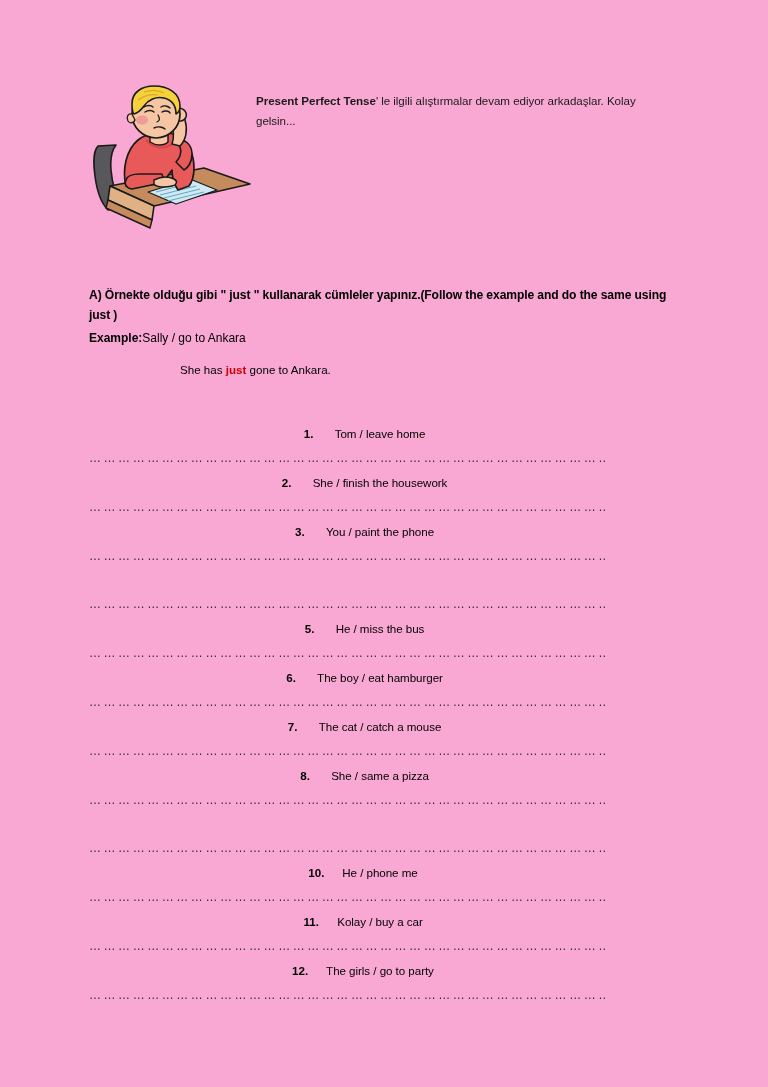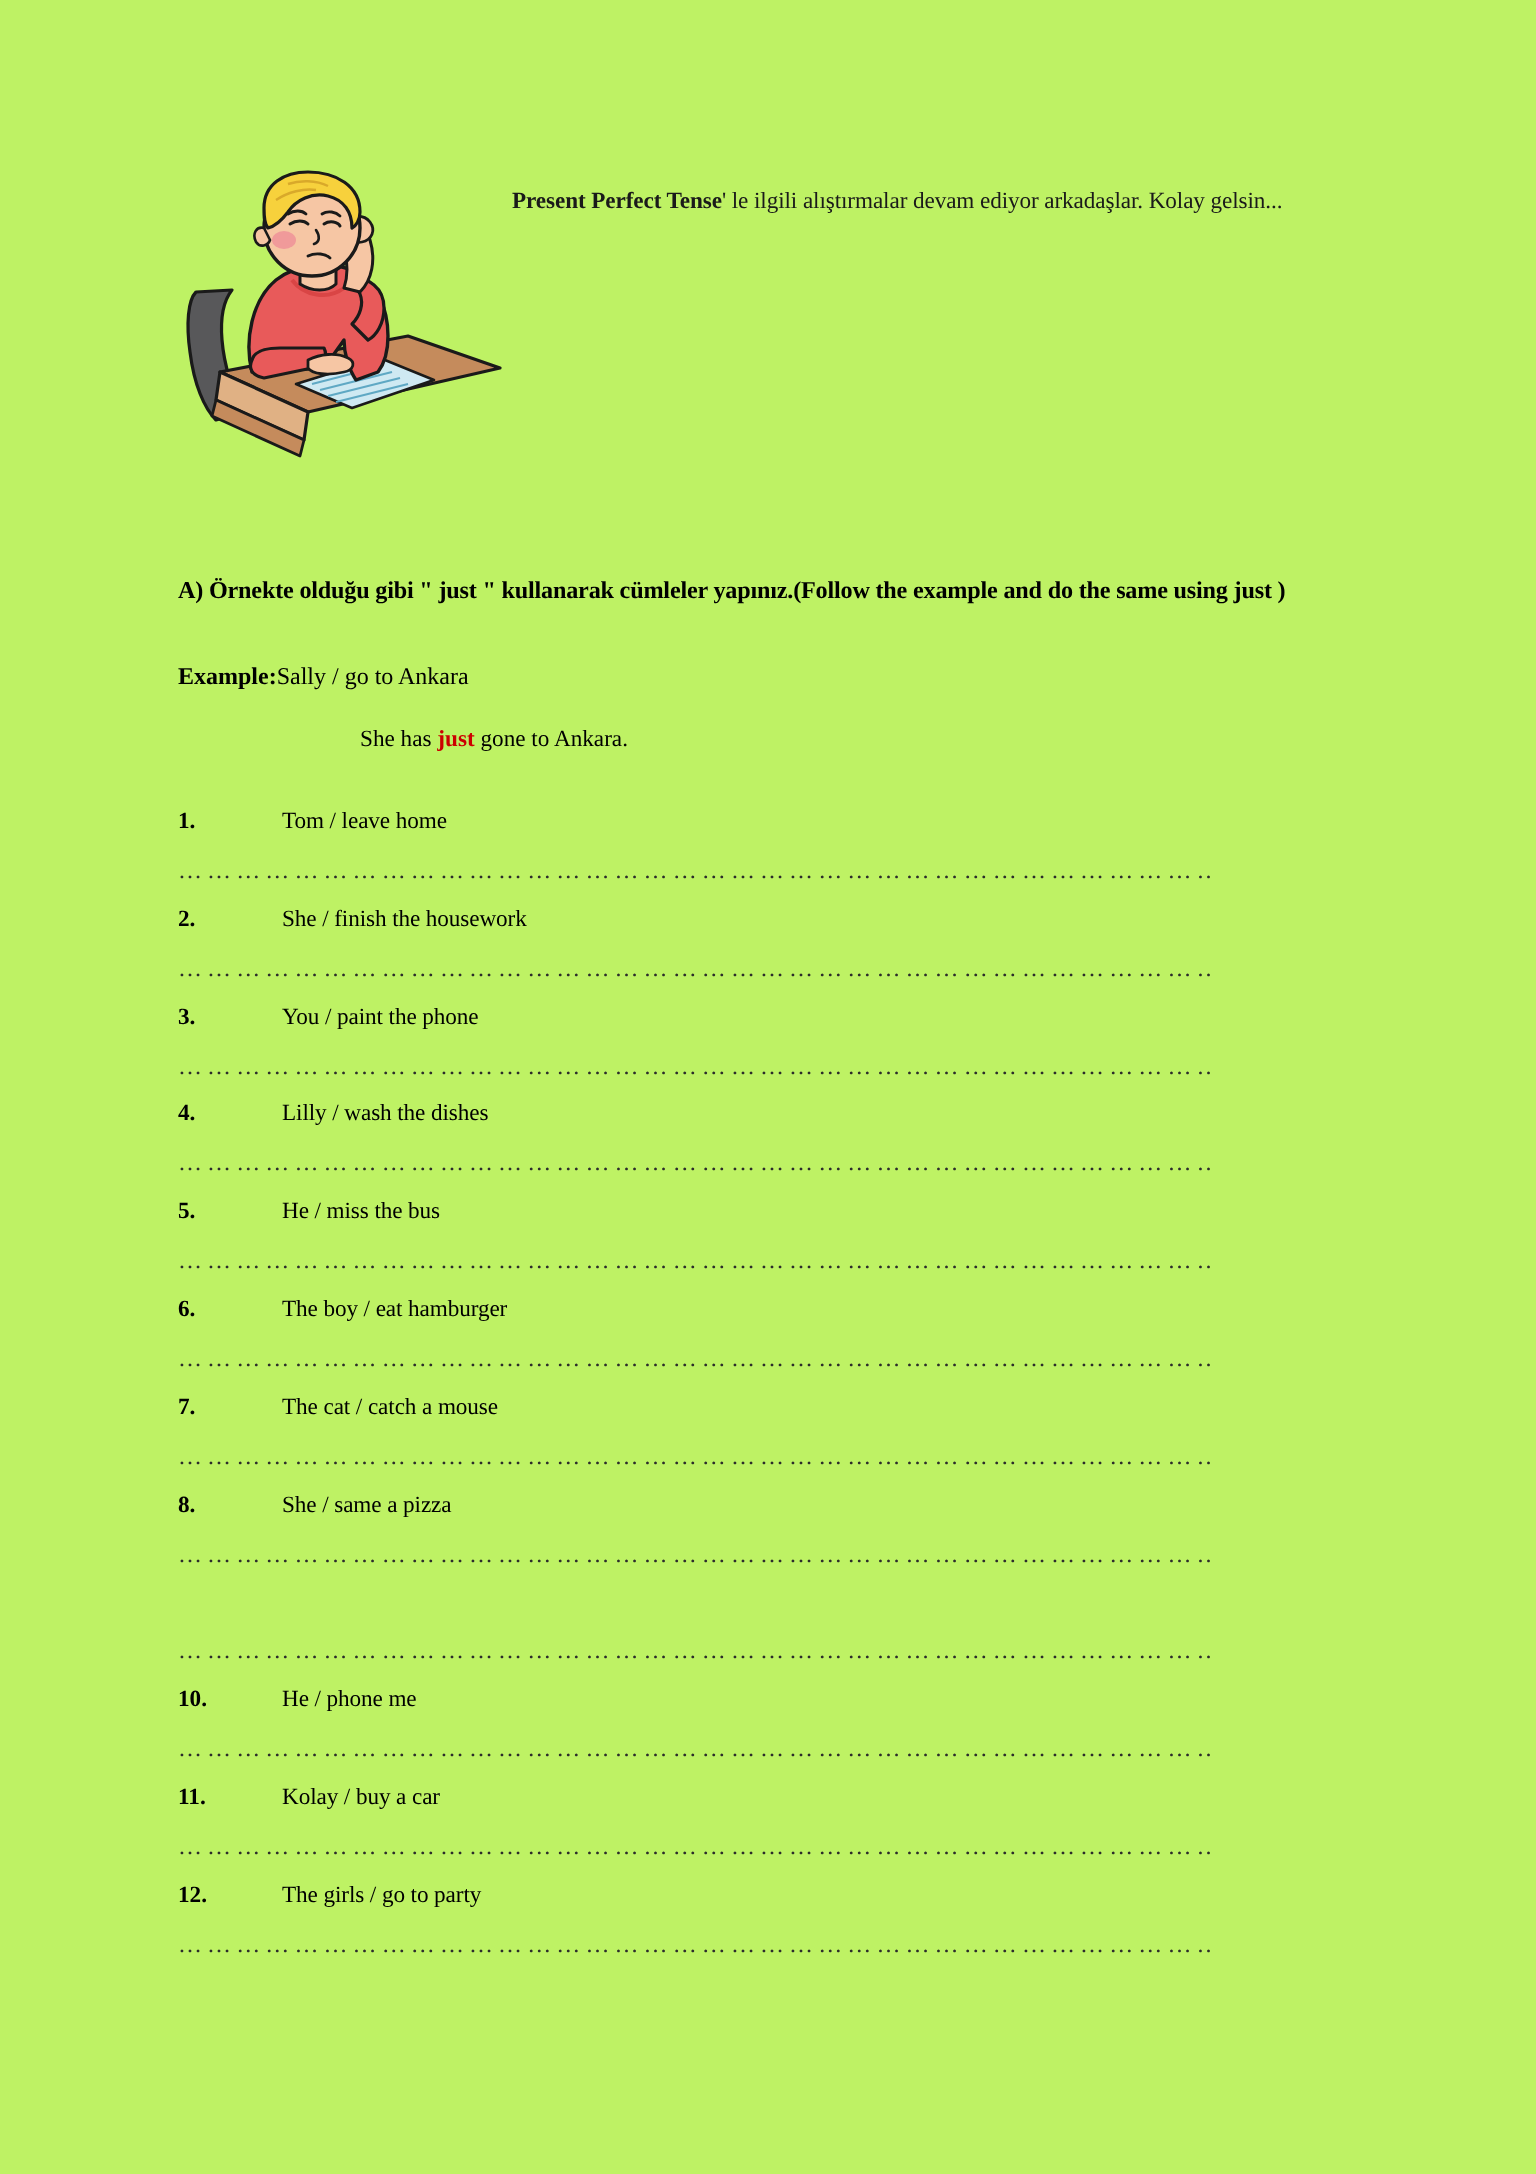--- a/index.html
+++ b/index.html
@@ -12,22 +12,21 @@
     height: 1087px;
     position: relative;
     font-family: "Liberation Sans", sans-serif;
     color: #000000;
     overflow: hidden;
   }
 
   .page {
     position: absolute;
     inset: 0;
-    background: #bef264;
-    font-family: Liberation Serif, serif;
+    background: #f9a8d4;
   }
 
   
   .header-block {
     position: absolute;
     left: 88px;
     top: 84px;
     width: 600px;
     height: 150px;
   }
@@ -88,22 +87,23 @@
   }
   .example-answer .just-word {
     color: #CC0000;
     font-weight: bold;
   }
 
   
   .exercise-list {
     position: absolute;
     left: 89px;
-    top: 403px;
+    top: 426px;
     width: 530px;
+    text-align: center;
   }
 
   .exercise-item {
     position: relative;
     height: 48.8px;
   }
 
   .item-line {
     position: relative;
     height: 24px;
@@ -220,21 +220,20 @@
       </div>
       <div class="exercise-item">
         <div class="item-line"><span class="item-number">2.</span><span class="item-text">She / finish the housework</span></div>
         <div class="answer-line">…………………………………………………………………………………………………………………………………</div>
       </div>
       <div class="exercise-item">
         <div class="item-line"><span class="item-number">3.</span><span class="item-text">You / paint the phone</span></div>
         <div class="answer-line">…………………………………………………………………………………………………………………………………</div>
       </div>
       <div class="exercise-item">
-        <div class="item-line"><span class="item-number">4.</span><span class="item-text">Lilly / wash the dishes</span></div>
         <div class="answer-line">…………………………………………………………………………………………………………………………………</div>
       </div>
       <div class="exercise-item">
         <div class="item-line"><span class="item-number">5.</span><span class="item-text">He / miss the bus</span></div>
         <div class="answer-line">…………………………………………………………………………………………………………………………………</div>
       </div>
       <div class="exercise-item">
         <div class="item-line"><span class="item-number">6.</span><span class="item-text">The boy / eat hamburger</span></div>
         <div class="answer-line">…………………………………………………………………………………………………………………………………</div>
       </div>

